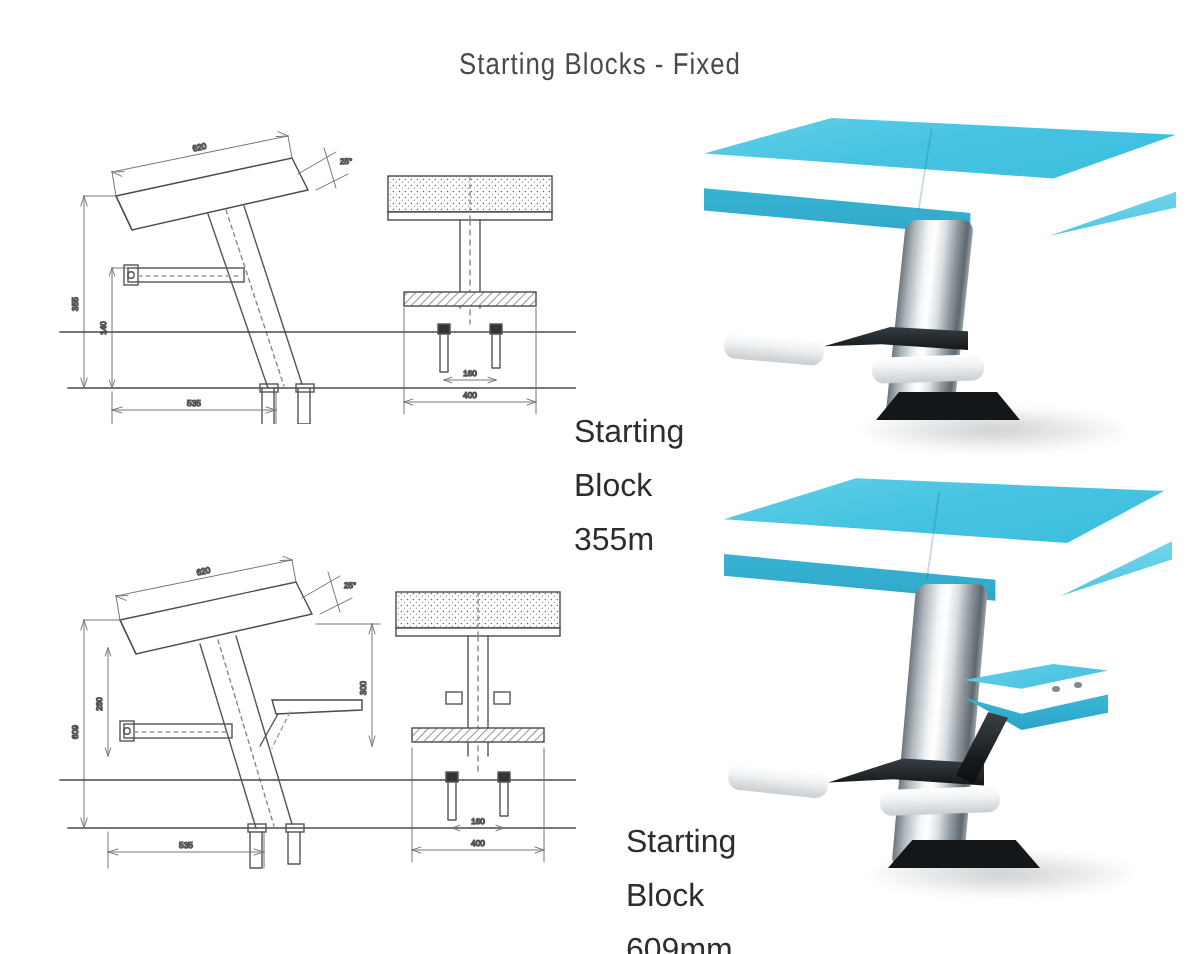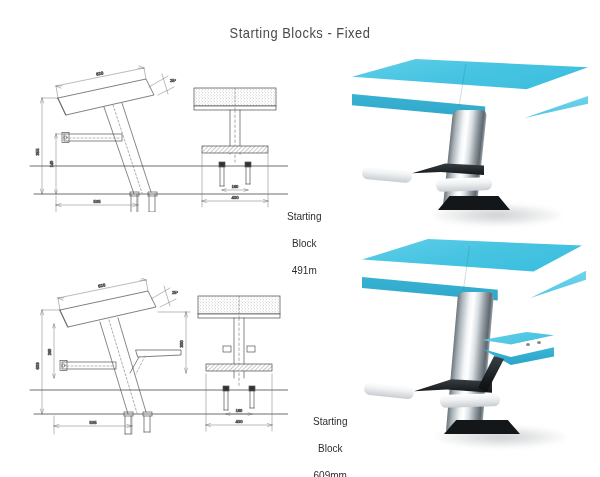--- a/index.html
+++ b/index.html
@@ -26,25 +26,24 @@
     white-space:nowrap;
   }
 
   
   .cad{position:absolute;}
   .cad svg{display:block;}
 
   
   .caption{
     position:absolute;
-    font-size:10px;
+    font-size:16px;
     line-height:13.5px;
     color:#2d2d2d;
     white-space:pre-line;
-    text-align:center;
   }
   .caption span{display:block;}
 
   
   .photo{position:absolute;}
   .photo .shadow{
     position:absolute;border-radius:50%;
     background:radial-gradient(ellipse at center, rgba(90,95,100,.30) 0%, rgba(120,125,130,.10) 55%, rgba(255,255,255,0) 78%);
     filter:blur(2px);
   }
@@ -352,21 +351,21 @@
           <rect width="3" height="3" fill="#fff"></rect>
           <path d="M0,0 L0,3" stroke="#777" stroke-width="0.8"></path>
         </pattern>
       </defs>
     </svg>
   </div>
 
   <div class="caption" style="left:287px;top:196px;">
     <span>Starting</span>
     <span>Block</span>
-    <span>491m</span>
+    <span>355m</span>
   </div>
 
   <div class="caption" style="left:313px;top:401px;">
     <span>Starting</span>
     <span>Block</span>
     <span>609mm</span>
   </div>
 
   <div class="photo" style="left:352px;top:58px;width:236px;height:175px;">
 

